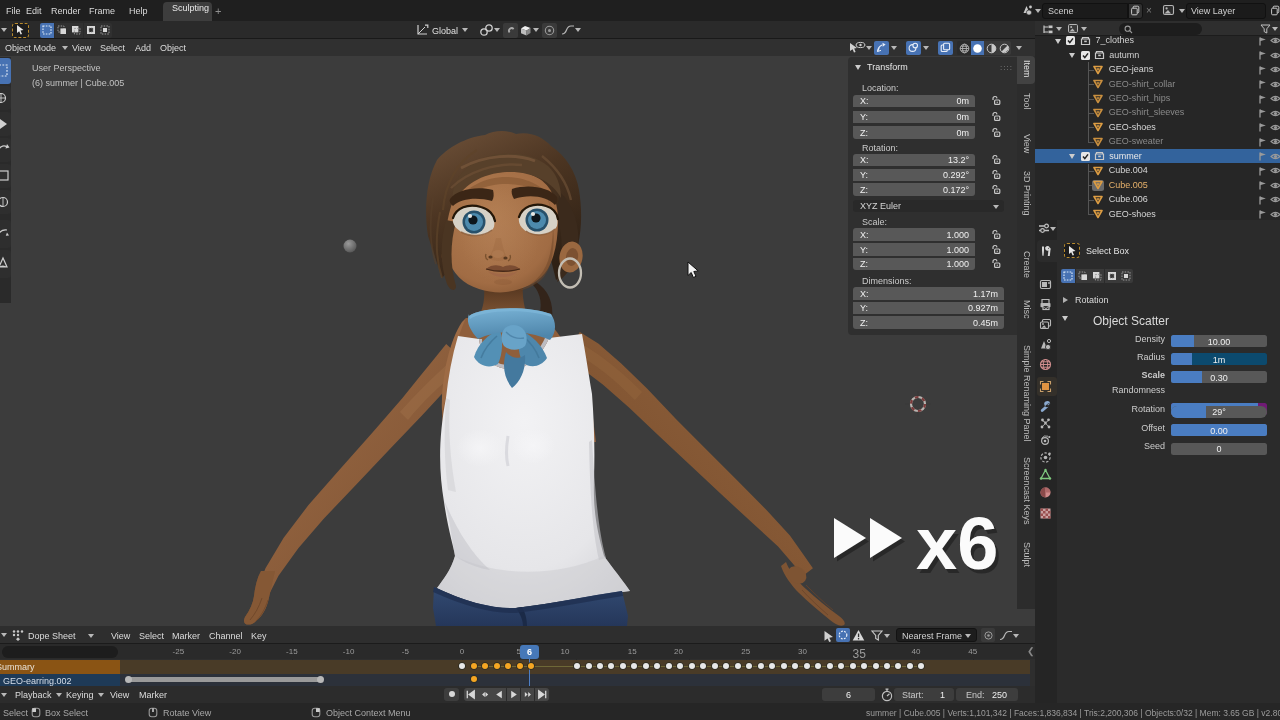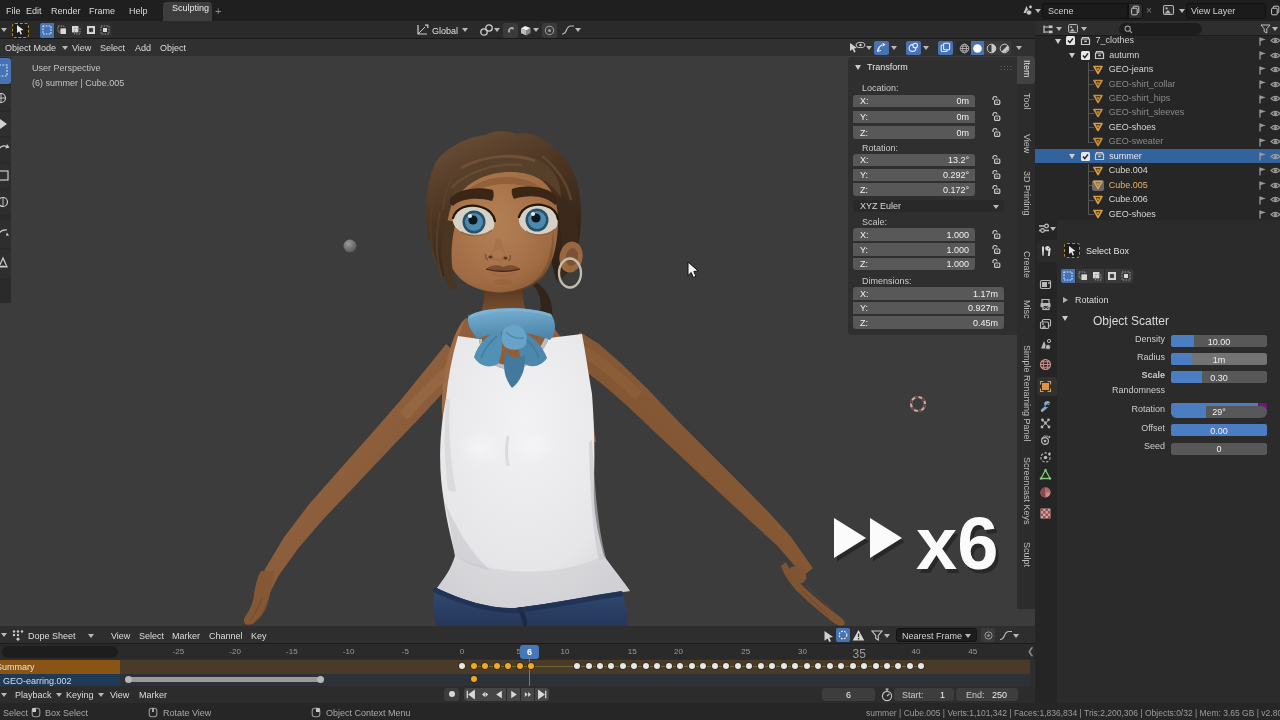--- a/index.html
+++ b/index.html
@@ -883,21 +883,21 @@
       <span class="abs tri-r" style="left:28px;top:77px;"></span>
       <div class="abs" style="left:40px;top:75px;font-size:9px;color:#dadada;">Rotation</div>
       <span class="abs tri-d" style="left:27px;top:96px;"></span>
       <div class="abs" style="left:58px;top:93.5px;font-size:12px;color:#dadada;">Object Scatter</div>
       <div class="abs" style="left:0;top:113.5px;width:130px;height:12px;font-size:9px;color:#cccccc;text-align:right;">Density</div>
       <div class="abs" style="left:136px;top:115.0px;width:96px;height:12px;background:#585858;border-radius:2.5px;overflow:hidden;">
         <div style="position:absolute;left:0;top:0;width:23px;height:12px;background:#4a7dc2;"></div>
         <div style="position:absolute;left:0;top:1.5px;width:96px;text-align:center;font-size:9px;color:#f0f0f0;">10.00</div>
       </div>
       <div class="abs" style="left:0;top:131.5px;width:130px;height:12px;font-size:9px;color:#cccccc;text-align:right;">Radius</div>
-      <div class="abs" style="left:136px;top:133.0px;width:96px;height:12px;background:#737373;border-radius:2.5px;overflow:hidden;">
+      <div class="abs" style="left:136px;top:133.0px;width:96px;height:12px;background:#0c4a6e;border-radius:2.5px;overflow:hidden;">
         <div style="position:absolute;left:0;top:0;width:21px;height:12px;background:#4a7dc2;"></div>
         <div style="position:absolute;left:0;top:1.5px;width:96px;text-align:center;font-size:9px;color:#f0f0f0;">1m</div>
       </div>
       <div class="abs" style="left:0;top:149.5px;width:130px;height:12px;font-size:9px;color:#cccccc;text-align:right;font-weight:bold;">Scale</div>
       <div class="abs" style="left:136px;top:151.0px;width:96px;height:12px;background:#585858;border-radius:2.5px;overflow:hidden;">
         <div style="position:absolute;left:0;top:0;width:31px;height:12px;background:#4a7dc2;"></div>
         <div style="position:absolute;left:0;top:1.5px;width:96px;text-align:center;font-size:9px;color:#f0f0f0;">0.30</div>
       </div>
       <div class="abs" style="left:0;top:165.0px;width:130px;height:12px;font-size:9px;color:#cccccc;text-align:right;">Randomness</div>
       <div class="abs" style="left:136px;top:183px;width:96px;height:12px;background:#701a75;border-radius:2.5px;overflow:hidden;font-family:Liberation Mono, monospace;">

